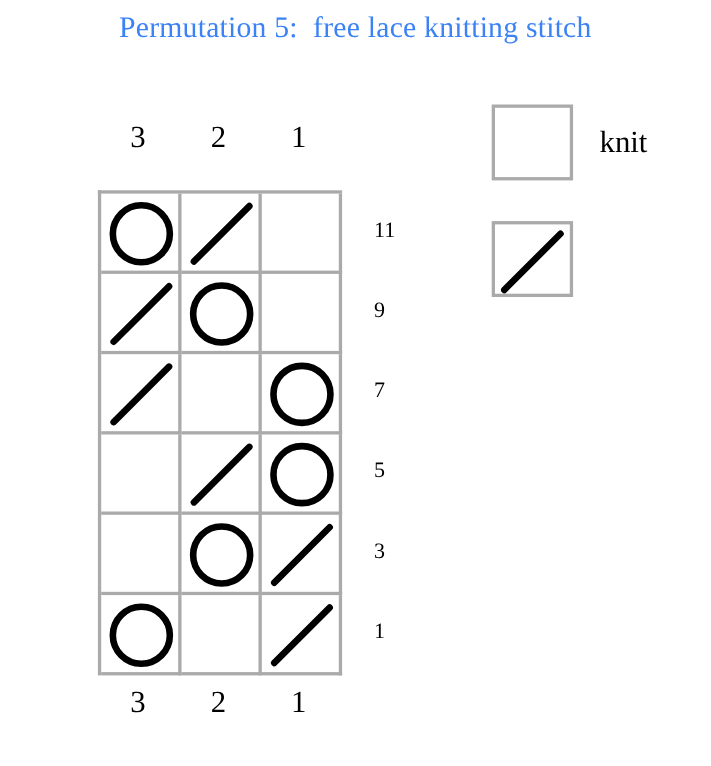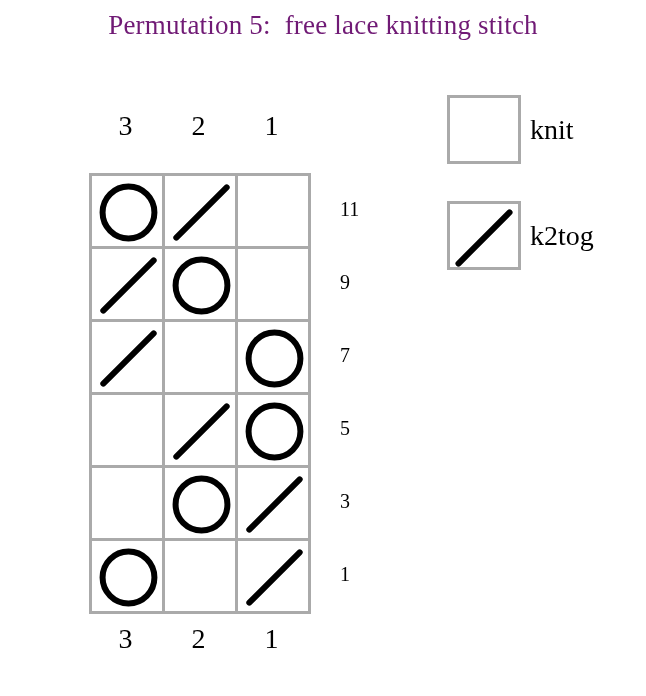--- a/index.html
+++ b/index.html
@@ -20,21 +20,21 @@
   #chart-title {
     position: absolute;
     left: 0;
     top: 8px;
     width: 646px;
     text-align: center;
     font-size: 27px;
     line-height: 34px;
     letter-spacing: 0.2px;
     white-space: pre;
-    color: #701a75;
+    color: #3b82f6;
   }
 
   
   #chart-area {
     position: absolute;
     left: 89px;
     top: 104px;
   }
 
   .col-header-row {
@@ -128,21 +128,21 @@
   }
   .legend-swatch svg {
     position: absolute;
     left: -3px;
     top: -3px;
     display: block;
   }
   .legend-label {
     font-size: 28px;
     line-height: 30px;
-    margin-left: 9px;
+    margin-left: 24px;
     white-space: nowrap;
   }
 </style>
 </head>
 <body>
 
 <div id="chart-title">Permutation 5:  free lace knitting stitch</div>
 
 <div id="chart-area">
 
@@ -254,15 +254,14 @@
     <div class="legend-item">
       <div class="legend-swatch"></div>
       <div class="legend-label">knit</div>
     </div>
     <div class="legend-item">
       <div class="legend-swatch">
         <svg width="74" height="74" viewBox="0 0 74 74">
           <line x1="11.47" y1="62.53" x2="62.53" y2="11.47" stroke="#000000" stroke-width="6" stroke-linecap="round"></line>
         </svg>
       </div>
-      <div class="legend-label">k2tog</div>
     </div>
   </div>
 
 </body></html>

